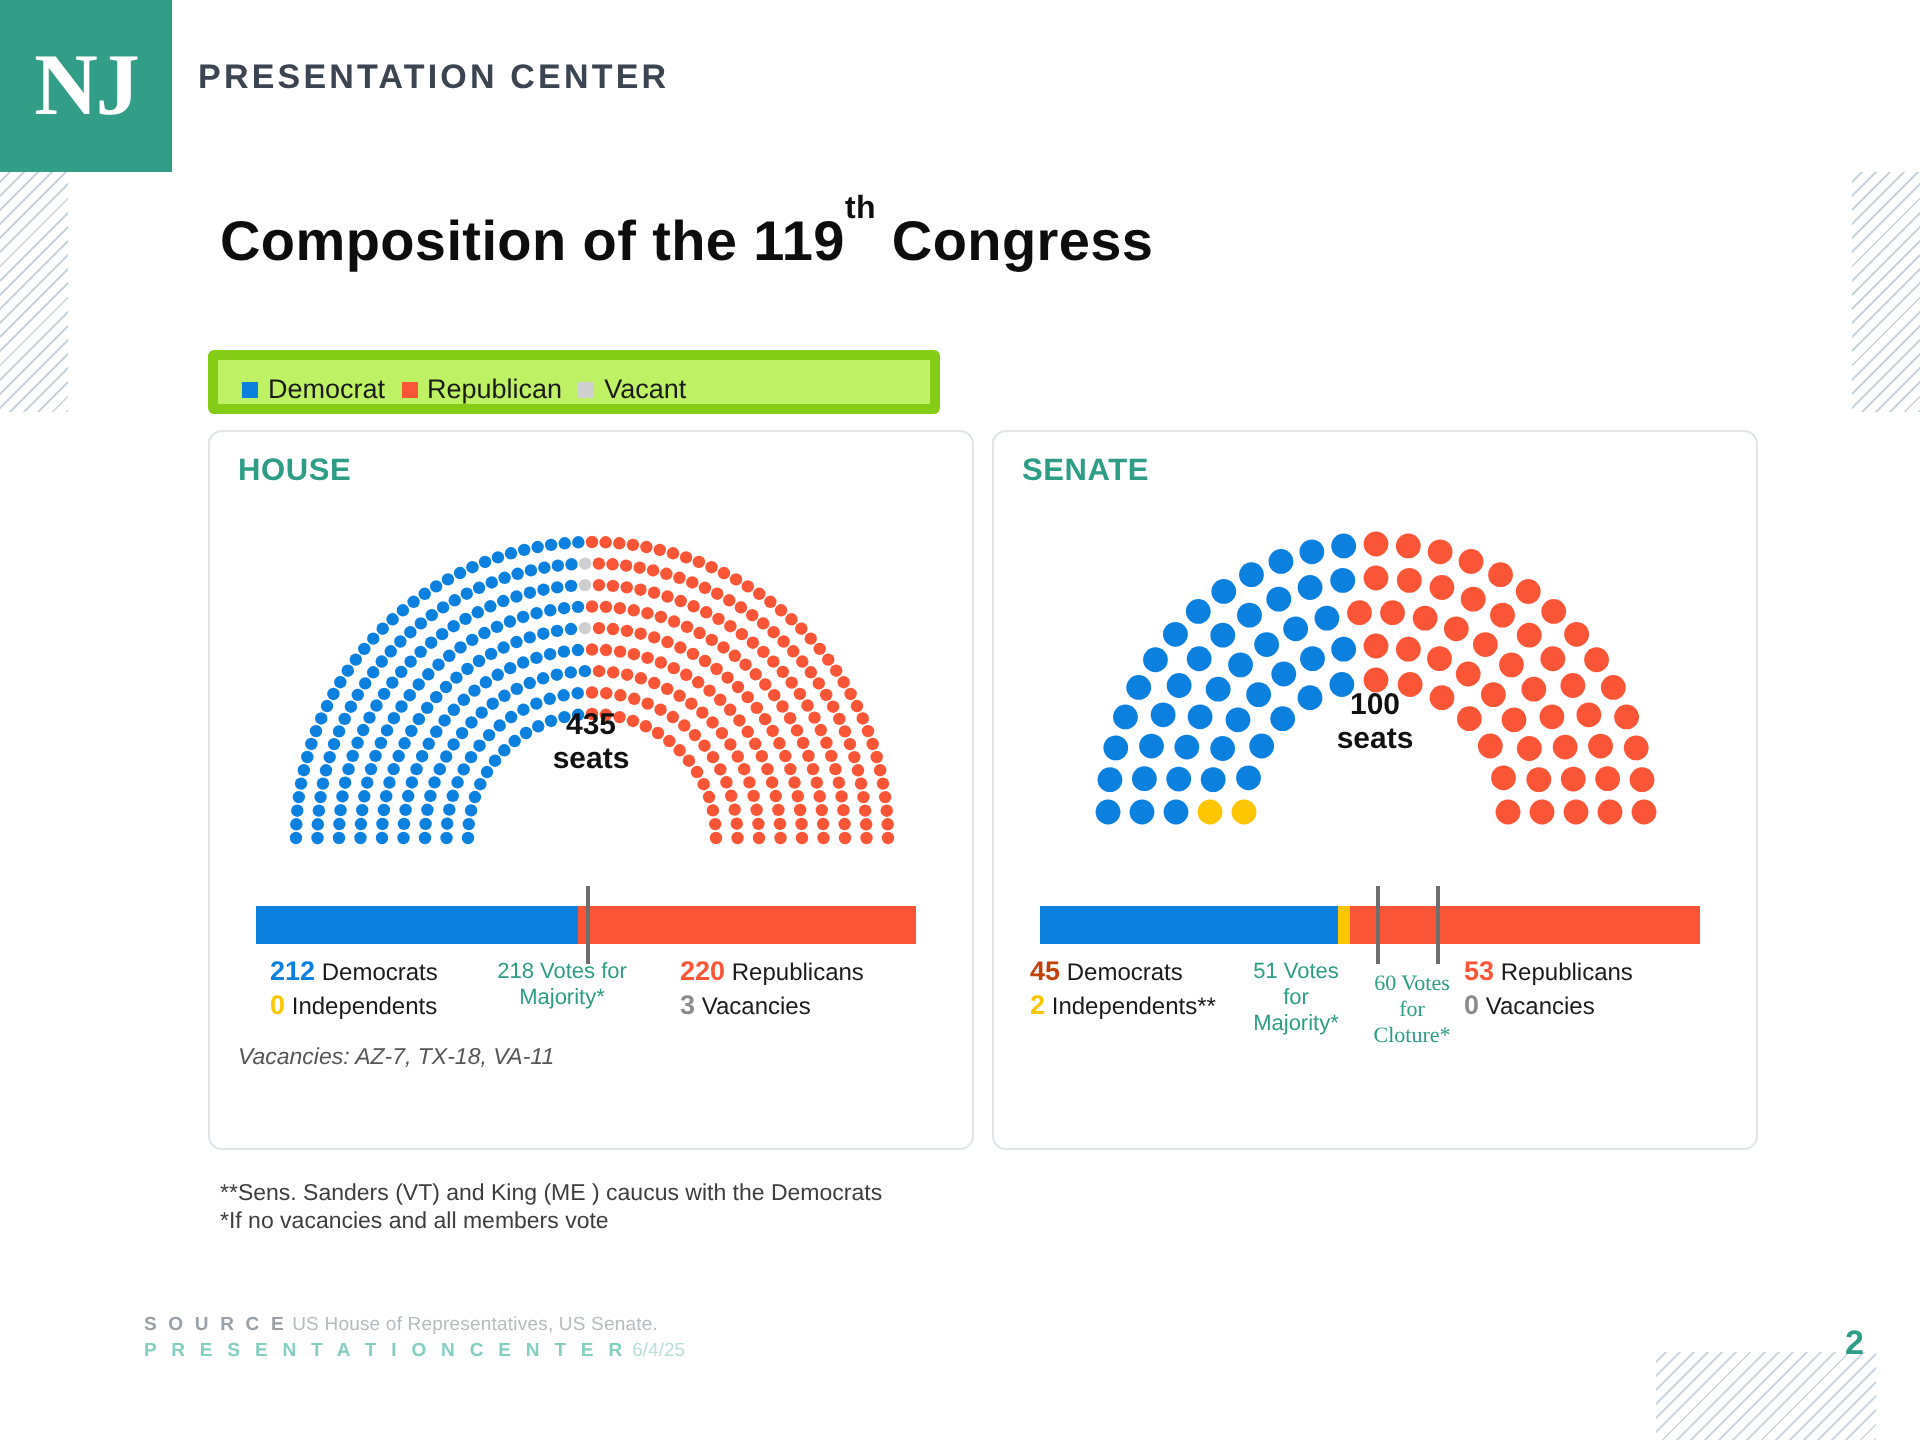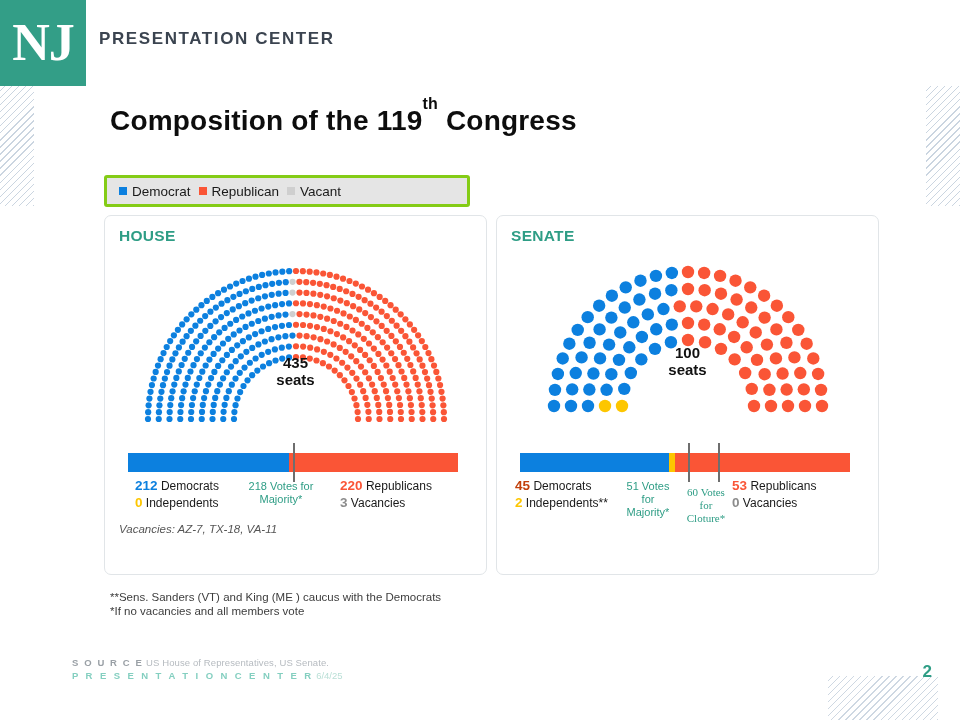--- a/index.html
+++ b/index.html
@@ -23,42 +23,42 @@
   #hatch-right-top{right:0;top:86px;width:34px;height:120px;}
   #hatch-bottom-right{right:22px;bottom:0;width:110px;height:44px;opacity:.7;}
 
   
   #logo-box{
     position:absolute;left:0;top:0;width:86px;height:86px;
     background:#339e87;
   }
   #logo-text{
     color:#ffffff;font-family:"Liberation Serif", serif;font-weight:bold;
-    font-size:52px;line-height:86px;text-align:center;letter-spacing:-1px;
+    font-size:44px;line-height:86px;text-align:center;letter-spacing:-1px;
   }
   #brand{
     position:absolute;left:99px;top:29px;
     font-size:17px;font-weight:bold;letter-spacing:1.6px;color:#3b4450;
   }
   #header-rule{
     position:absolute;left:86px;top:85px;width:874px;height:1px;background:#ffffff;
   }
 
   
   #page-title{
     position:absolute;left:110px;top:105px;
     font-size:28px;font-weight:bold;color:#0d0d0d;letter-spacing:.2px;
   }
   #page-title sup{font-size:16px;top:-.65em;position:relative;}
 
   
   #legend{
     position:absolute;left:104px;top:175px;width:366px;height:32px;
-    border:3px solid #84cc16;border-radius:3px;background:#e5e5e5;
-    display:flex;align-items:center;padding-left:12px;box-sizing:border-box;
+    border:5px solid #84cc16;border-radius:3px;background:#bef264;
+    display:flex;align-items:flex-end;padding-left:12px;box-sizing:border-box;
   }
   .legend-item{display:flex;align-items:center;margin-right:8px;}
   .legend-swatch{width:8px;height:8px;margin-right:5px;display:inline-block;}
   .legend-label{font-size:13.5px;color:#1a1a1a;}
 
   
   .panel{
     position:absolute;top:215px;height:360px;
     border:1px solid #e1e5e8;border-radius:7px;background:#fff;box-sizing:border-box;
   }

